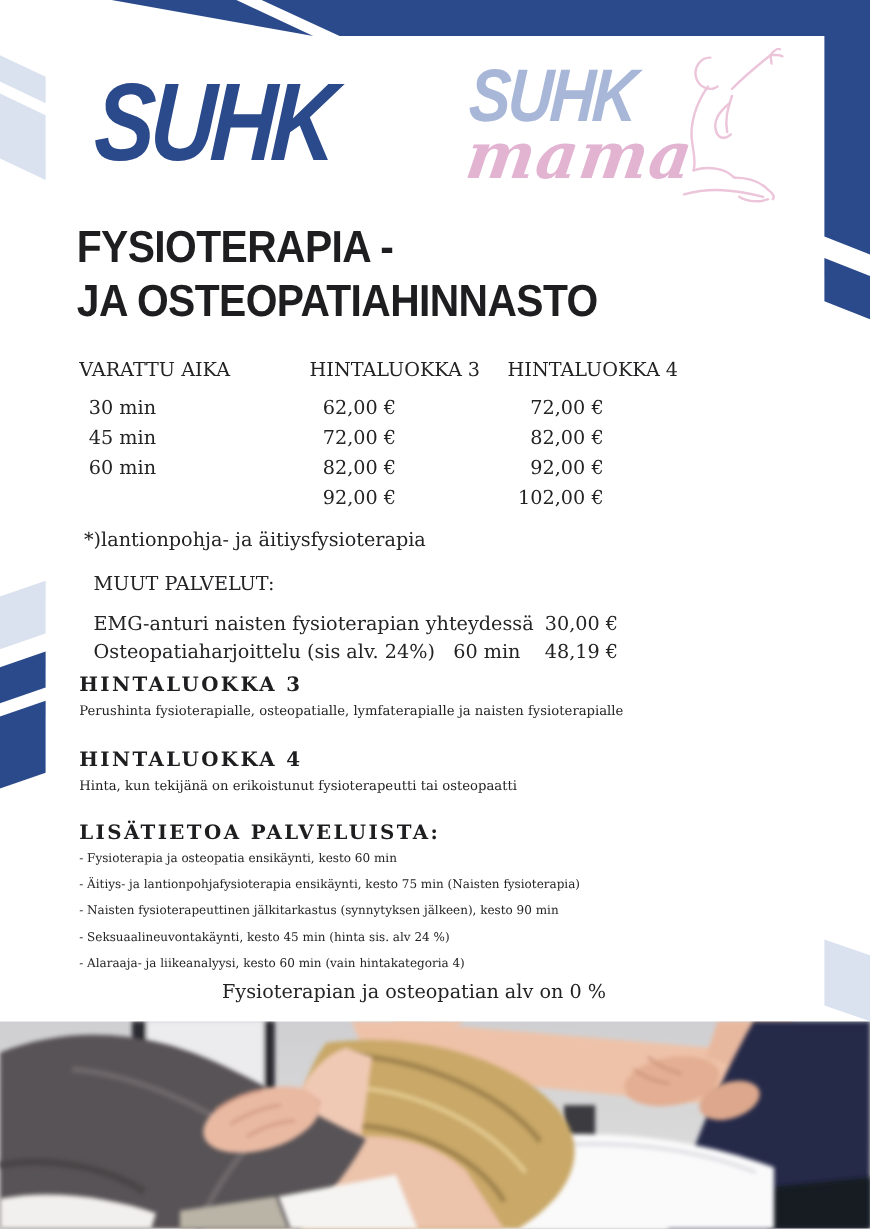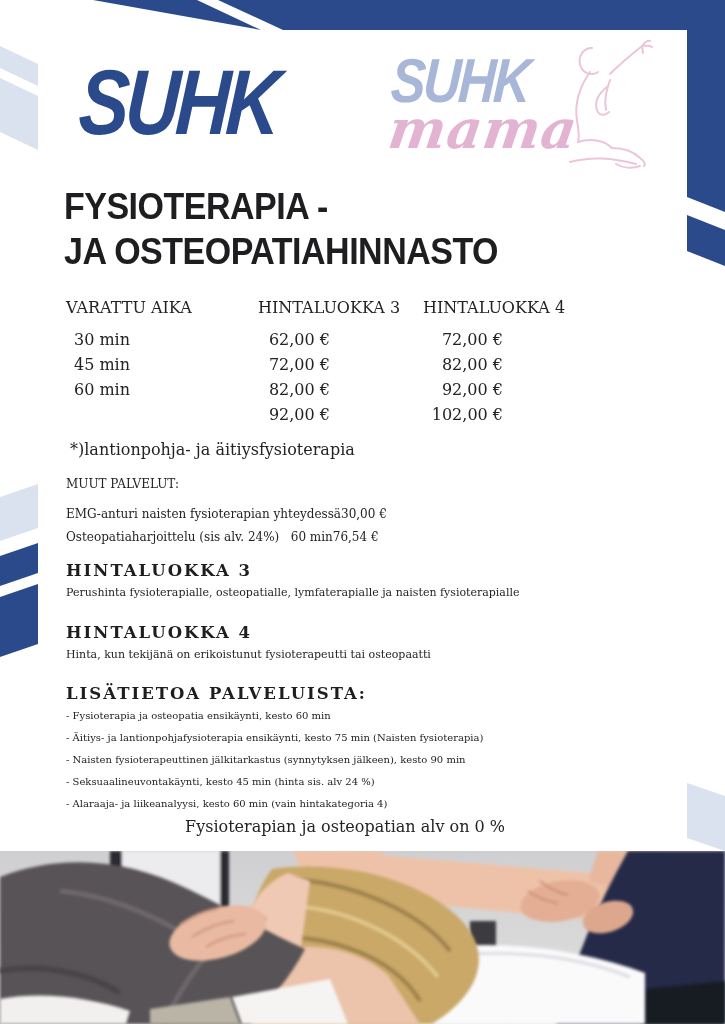--- a/index.html
+++ b/index.html
@@ -34,23 +34,23 @@
   .pt-h1{left:0;}
   .pt-h2{left:192px;}
   .pt-h3{left:357px;}
   .pt-row{position:absolute;width:100%;height:22px;white-space:nowrap;}
   .pt-time{position:absolute;left:8px;}
   .pt-p3{position:absolute;left:144px;width:120px;text-align:right;}
   .pt-p4{position:absolute;left:317px;width:120px;text-align:right;}
   .pt-foot{position:absolute;left:4px;top:146px;white-space:nowrap;}
 
   
-  .muut{position:absolute;left:66px;top:477px;width:437px;z-index:2;font-size:12px;}
+  .muut{position:absolute;left:78px;top:477px;width:437px;z-index:2;font-size:16px;}
   .muut-h{margin-bottom:12px;}
-  .muut-row{display:flex;line-height:23px;white-space:nowrap;}
+  .muut-row{display:flex;justify-content:space-between;line-height:23px;white-space:nowrap;}
 
   
   .sec-h{position:absolute;left:66px;z-index:2;font-weight:700;font-size:16.5px;letter-spacing:2px;color:#1e1e20;white-space:nowrap;}
   .sec-b{position:absolute;left:66px;z-index:2;font-size:11px;white-space:nowrap;}
   .h3-h{top:561px;} .h3-b{top:586px;}
   .h4-h{top:623px;} .h4-b{top:648px;}
   .lisa-h{top:684px;}
   .lisa-items{position:absolute;left:66px;top:705px;z-index:2;font-size:10px;line-height:22px;white-space:nowrap;}
   .footer-note{position:absolute;left:66px;top:817px;width:439px;z-index:2;
     font-size:16px;text-align:right;}
@@ -128,21 +128,21 @@
   </div>
 
   <div class="muut">
     <div class="muut-h">MUUT PALVELUT:</div>
     <div class="muut-row">
       <span>EMG-anturi naisten fysioterapian yhteydessä</span>
       <span>30,00 €</span>
     </div>
     <div class="muut-row">
       <span>Osteopatiaharjoittelu (sis alv. 24%)&nbsp;&nbsp;&nbsp;60 min</span>
-      <span>76,54 €</span>
+      <span>48,19 €</span>
     </div>
   </div>
 
   <div class="sec-h h3-h">HINTALUOKKA 3</div>
   <div class="sec-b h3-b">Perushinta fysioterapialle, osteopatialle, lymfaterapialle ja naisten fysioterapialle</div>
   <div class="sec-h h4-h">HINTALUOKKA 4</div>
   <div class="sec-b h4-b">Hinta, kun tekijänä on erikoistunut fysioterapeutti tai osteopaatti</div>
 
   <div class="sec-h lisa-h">LISÄTIETOA PALVELUISTA:</div>
   <div class="lisa-items">

